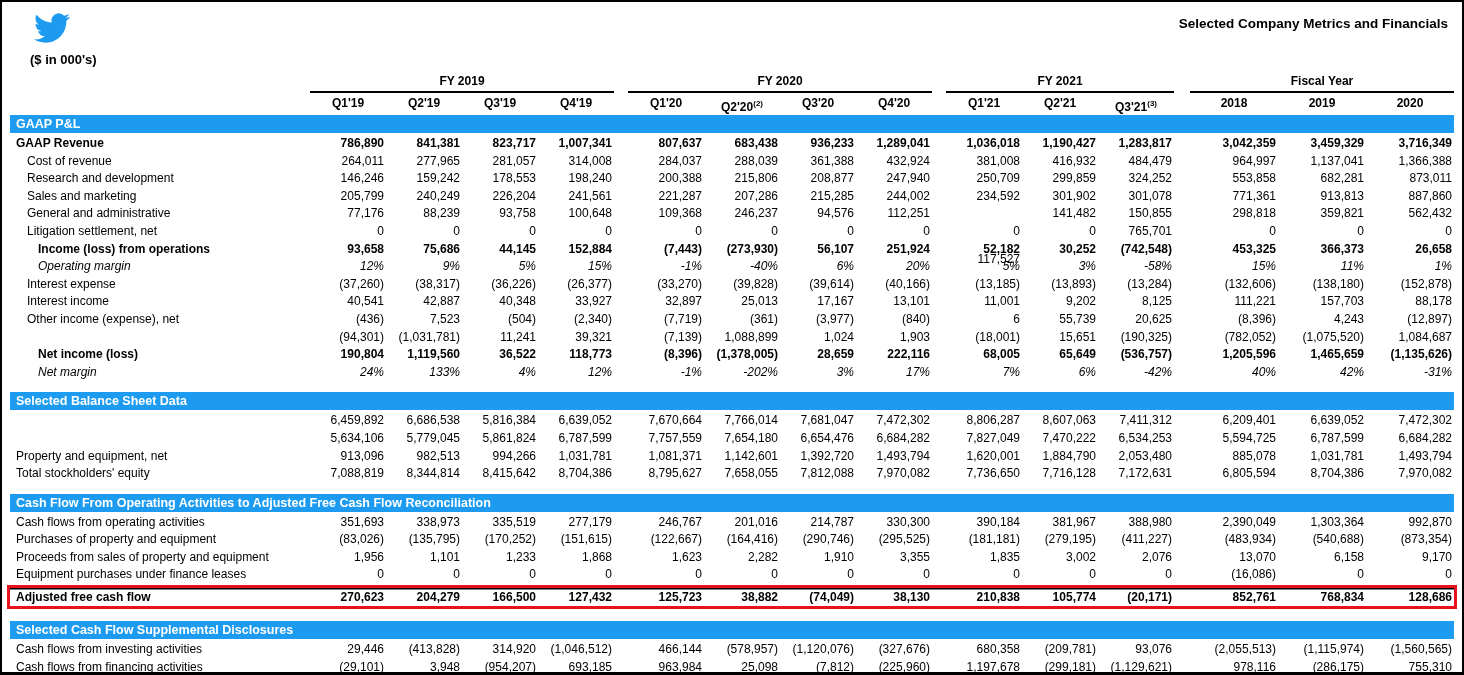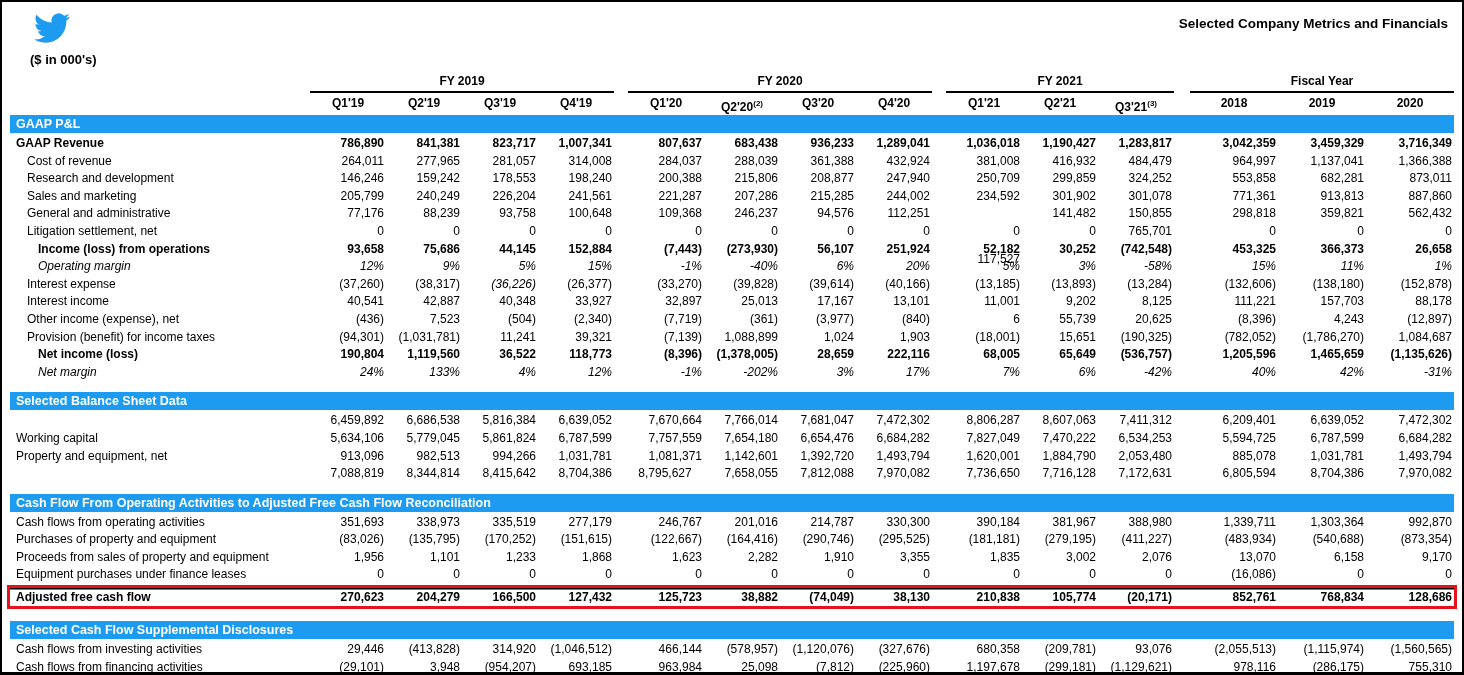--- a/index.html
+++ b/index.html
@@ -201,21 +201,21 @@
         <div class="cell num" style="grid-column: 13;">3%</div>
         <div class="cell num" style="grid-column: 14;">-58%</div>
         <div class="cell num" style="grid-column: 16;">15%</div>
         <div class="cell num" style="grid-column: 17;">11%</div>
         <div class="cell num" style="grid-column: 18;">1%</div>
       </div>
       <div class="grid data-row">
         <div class="cell label-cell" style="--ind: 1;">Interest expense</div>
         <div class="cell num" style="grid-column: 2;">(37,260)</div>
         <div class="cell num" style="grid-column: 3;">(38,317)</div>
-        <div class="cell num" style="grid-column: 4; font-style: italic;">(36,226)</div>
+        <div class="cell num" style="grid-column: 4;">(36,226)</div>
         <div class="cell num" style="grid-column: 5;">(26,377)</div>
         <div class="cell num" style="grid-column: 7;">(33,270)</div>
         <div class="cell num" style="grid-column: 8;">(39,828)</div>
         <div class="cell num" style="grid-column: 9;">(39,614)</div>
         <div class="cell num" style="grid-column: 10;">(40,166)</div>
         <div class="cell num" style="grid-column: 12;">(13,185)</div>
         <div class="cell num" style="grid-column: 13;">(13,893)</div>
         <div class="cell num" style="grid-column: 14;">(13,284)</div>
         <div class="cell num" style="grid-column: 16;">(132,606)</div>
         <div class="cell num" style="grid-column: 17;">(138,180)</div>
@@ -249,34 +249,33 @@
         <div class="cell num" style="grid-column: 9;">(3,977)</div>
         <div class="cell num" style="grid-column: 10;">(840)</div>
         <div class="cell num" style="grid-column: 12;">6</div>
         <div class="cell num" style="grid-column: 13;">55,739</div>
         <div class="cell num" style="grid-column: 14;">20,625</div>
         <div class="cell num" style="grid-column: 16;">(8,396)</div>
         <div class="cell num" style="grid-column: 17;">4,243</div>
         <div class="cell num" style="grid-column: 18;">(12,897)</div>
       </div>
       <div class="grid data-row">
-        <div class="cell label-cell" style="--ind: 1;">Provision (benefit) for income taxes</div>
         <div class="cell num" style="grid-column: 2;">(94,301)</div>
         <div class="cell num" style="grid-column: 3;">(1,031,781)</div>
         <div class="cell num" style="grid-column: 4;">11,241</div>
         <div class="cell num" style="grid-column: 5;">39,321</div>
         <div class="cell num" style="grid-column: 7;">(7,139)</div>
         <div class="cell num" style="grid-column: 8;">1,088,899</div>
         <div class="cell num" style="grid-column: 9;">1,024</div>
         <div class="cell num" style="grid-column: 10;">1,903</div>
         <div class="cell num" style="grid-column: 12;">(18,001)</div>
         <div class="cell num" style="grid-column: 13;">15,651</div>
         <div class="cell num" style="grid-column: 14;">(190,325)</div>
         <div class="cell num" style="grid-column: 16;">(782,052)</div>
-        <div class="cell num" style="grid-column: 17;">(1,786,270)</div>
+        <div class="cell num" style="grid-column: 17;">(1,075,520)</div>
         <div class="cell num" style="grid-column: 18;">1,084,687</div>
       </div>
       <div class="grid data-row bold">
         <div class="cell label-cell" style="--ind: 2;">Net income (loss)</div>
         <div class="cell num" style="grid-column: 2;">190,804</div>
         <div class="cell num" style="grid-column: 3;">1,119,560</div>
         <div class="cell num" style="grid-column: 4;">36,522</div>
         <div class="cell num" style="grid-column: 5;">118,773</div>
         <div class="cell num" style="grid-column: 7;">(8,396)</div>
         <div class="cell num" style="grid-column: 8;">(1,378,005)</div>
@@ -318,21 +317,20 @@
         <div class="cell num" style="grid-column: 9;">7,681,047</div>
         <div class="cell num" style="grid-column: 10;">7,472,302</div>
         <div class="cell num" style="grid-column: 12;">8,806,287</div>
         <div class="cell num" style="grid-column: 13;">8,607,063</div>
         <div class="cell num" style="grid-column: 14;">7,411,312</div>
         <div class="cell num" style="grid-column: 16;">6,209,401</div>
         <div class="cell num" style="grid-column: 17;">6,639,052</div>
         <div class="cell num" style="grid-column: 18;">7,472,302</div>
       </div>
       <div class="grid data-row">
-        <div class="cell label-cell" style="--ind: 0;">Working capital</div>
         <div class="cell num" style="grid-column: 2;">5,634,106</div>
         <div class="cell num" style="grid-column: 3;">5,779,045</div>
         <div class="cell num" style="grid-column: 4;">5,861,824</div>
         <div class="cell num" style="grid-column: 5;">6,787,599</div>
         <div class="cell num" style="grid-column: 7;">7,757,559</div>
         <div class="cell num" style="grid-column: 8;">7,654,180</div>
         <div class="cell num" style="grid-column: 9;">6,654,476</div>
         <div class="cell num" style="grid-column: 10;">6,684,282</div>
         <div class="cell num" style="grid-column: 12;">7,827,049</div>
         <div class="cell num" style="grid-column: 13;">7,470,222</div>
@@ -352,25 +350,26 @@
         <div class="cell num" style="grid-column: 9;">1,392,720</div>
         <div class="cell num" style="grid-column: 10;">1,493,794</div>
         <div class="cell num" style="grid-column: 12;">1,620,001</div>
         <div class="cell num" style="grid-column: 13;">1,884,790</div>
         <div class="cell num" style="grid-column: 14;">2,053,480</div>
         <div class="cell num" style="grid-column: 16;">885,078</div>
         <div class="cell num" style="grid-column: 17;">1,031,781</div>
         <div class="cell num" style="grid-column: 18;">1,493,794</div>
       </div>
       <div class="grid data-row">
+        <div class="cell label-cell" style="--ind: 0;">Total stockholders' equity</div>
         <div class="cell num" style="grid-column: 2;">7,088,819</div>
         <div class="cell num" style="grid-column: 3;">8,344,814</div>
         <div class="cell num" style="grid-column: 4;">8,415,642</div>
         <div class="cell num" style="grid-column: 5;">8,704,386</div>
-        <div class="cell num" style="grid-column: 7; text-align: center;">8,795,627</div>
+        <div class="cell num" style="grid-column: 7;">8,795,627</div>
         <div class="cell num" style="grid-column: 8;">7,658,055</div>
         <div class="cell num" style="grid-column: 9;">7,812,088</div>
         <div class="cell num" style="grid-column: 10;">7,970,082</div>
         <div class="cell num" style="grid-column: 12;">7,736,650</div>
         <div class="cell num" style="grid-column: 13;">7,716,128</div>
         <div class="cell num" style="grid-column: 14;">7,172,631</div>
         <div class="cell num" style="grid-column: 16;">6,805,594</div>
         <div class="cell num" style="grid-column: 17;">8,704,386</div>
         <div class="cell num" style="grid-column: 18;">7,970,082</div>
       </div>
@@ -382,21 +381,21 @@
         <div class="cell num" style="grid-column: 3;">338,973</div>
         <div class="cell num" style="grid-column: 4;">335,519</div>
         <div class="cell num" style="grid-column: 5;">277,179</div>
         <div class="cell num" style="grid-column: 7;">246,767</div>
         <div class="cell num" style="grid-column: 8;">201,016</div>
         <div class="cell num" style="grid-column: 9;">214,787</div>
         <div class="cell num" style="grid-column: 10;">330,300</div>
         <div class="cell num" style="grid-column: 12;">390,184</div>
         <div class="cell num" style="grid-column: 13;">381,967</div>
         <div class="cell num" style="grid-column: 14;">388,980</div>
-        <div class="cell num" style="grid-column: 16;">1,339,711</div>
+        <div class="cell num" style="grid-column: 16;">2,390,049</div>
         <div class="cell num" style="grid-column: 17;">1,303,364</div>
         <div class="cell num" style="grid-column: 18;">992,870</div>
       </div>
       <div class="grid data-row">
         <div class="cell label-cell" style="--ind: 0;">Purchases of property and equipment</div>
         <div class="cell num" style="grid-column: 2;">(83,026)</div>
         <div class="cell num" style="grid-column: 3;">(135,795)</div>
         <div class="cell num" style="grid-column: 4;">(170,252)</div>
         <div class="cell num" style="grid-column: 5;">(151,615)</div>
         <div class="cell num" style="grid-column: 7;">(122,667)</div>

